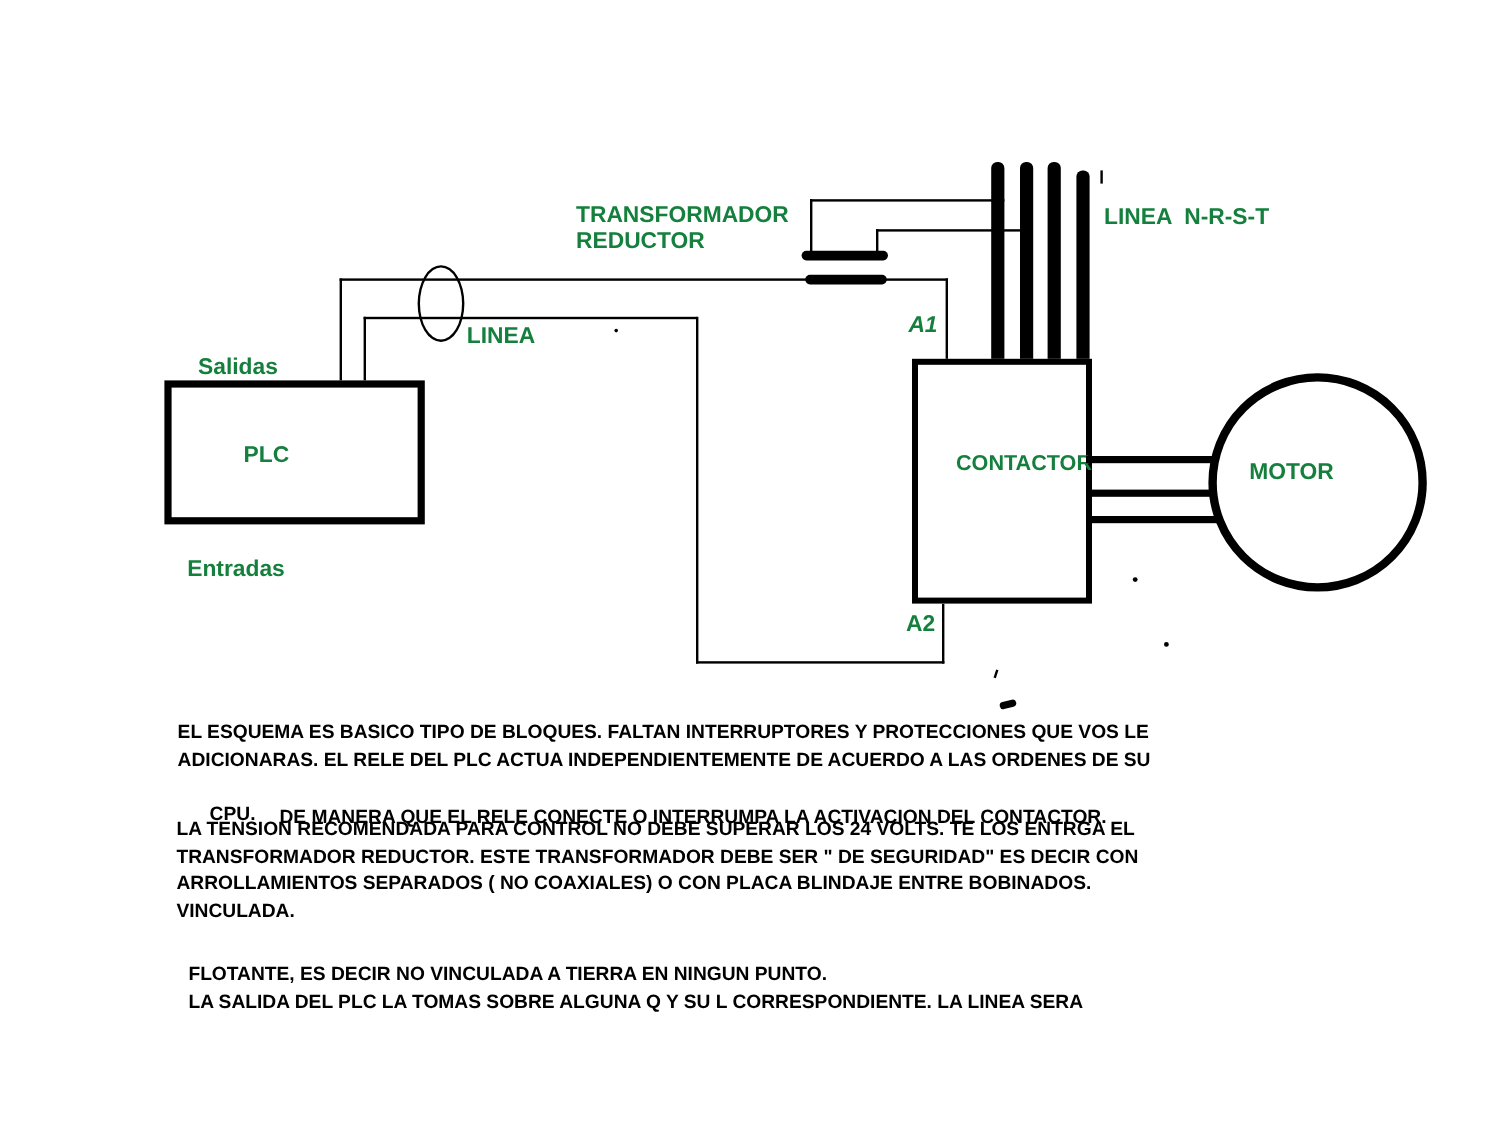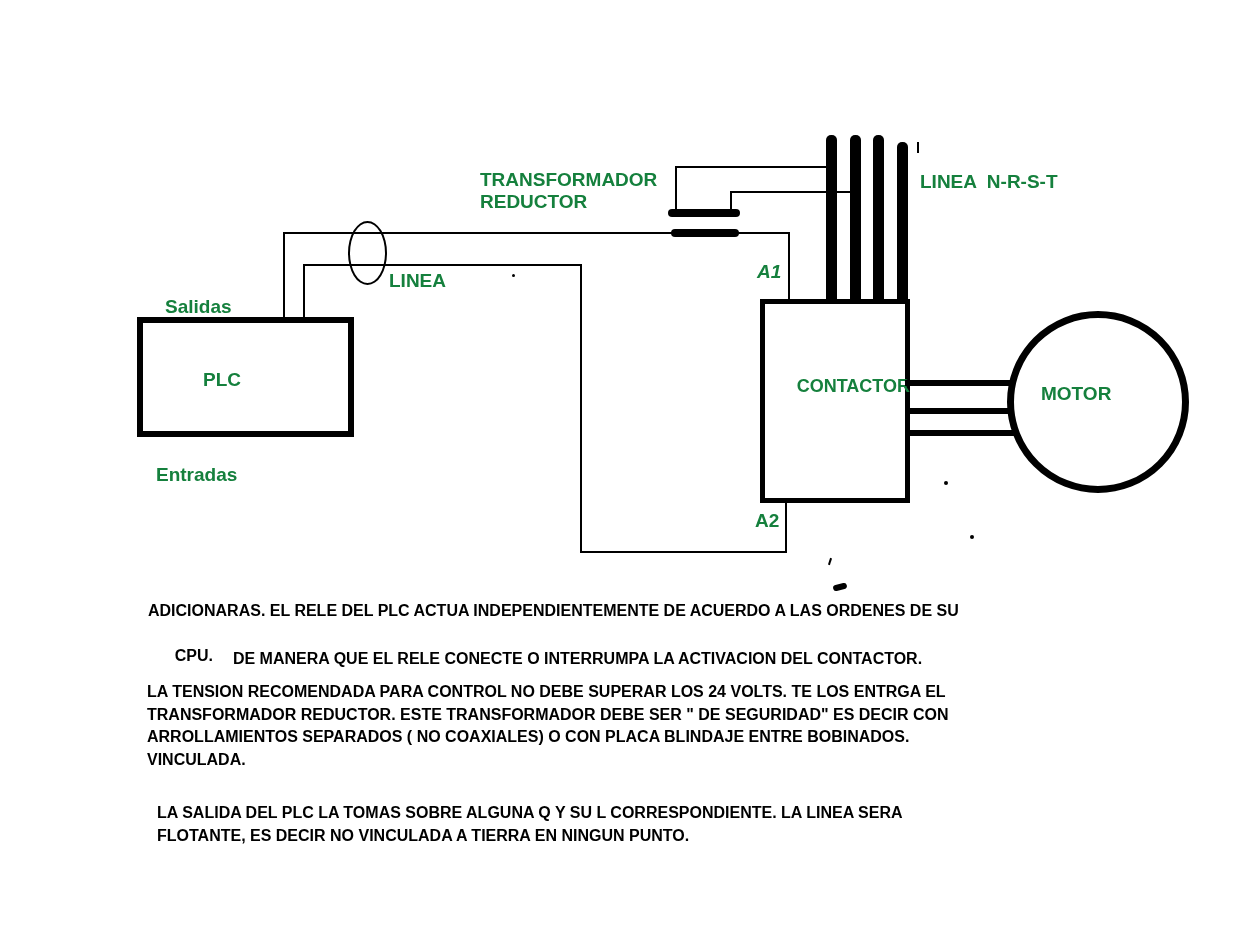--- a/index.html
+++ b/index.html
@@ -69,31 +69,32 @@
   <div class="lbl" style="left:1041px;top:383px;">MOTOR</div>
 
   <div class="dot" style="left:512px;top:274px;width:3px;height:3px;"></div>
   <div class="shape" style="left:917px;top:142px;width:2px;height:11px;"></div>
   <div class="shape" style="left:829px;top:558px;width:2px;height:7px;transform:rotate(18deg);"></div>
   <div class="shape" style="left:833px;top:584px;width:14px;height:6px;border-radius:3px;transform:rotate(-14deg);"></div>
   <div class="dot" style="left:944px;top:481px;width:4px;height:4px;"></div>
   <div class="dot" style="left:970px;top:535px;width:4px;height:4px;"></div>
 
   <div class="notes" style="left:148px;top:600px;">
+    <div class="noteLine">EL ESQUEMA ES BASICO TIPO DE BLOQUES. FALTAN INTERRUPTORES Y PROTECCIONES QUE VOS LE</div>
     <div class="noteLine">ADICIONARAS. EL RELE DEL PLC ACTUA INDEPENDIENTEMENTE DE ACUERDO A LAS ORDENES DE SU</div>
     <div class="noteLine">
       <span>CPU.</span><span class="cpuRest">DE MANERA QUE EL RELE CONECTE O INTERRUMPA LA ACTIVACION DEL CONTACTOR.</span>
     </div>
   </div>
 
   <div class="notes" style="left:147px;top:681px;">
     <div class="noteLine">LA TENSION RECOMENDADA PARA CONTROL NO DEBE SUPERAR LOS 24 VOLTS. TE LOS ENTRGA EL</div>
     <div class="noteLine">TRANSFORMADOR REDUCTOR. ESTE TRANSFORMADOR DEBE SER " DE SEGURIDAD" ES DECIR CON</div>
     <div class="noteLine">ARROLLAMIENTOS SEPARADOS ( NO COAXIALES) O CON PLACA BLINDAJE ENTRE BOBINADOS.</div>
     <div class="noteLine">VINCULADA.</div>
   </div>
 
   <div class="notes" style="left:157px;top:802px;">
+    <div class="noteLine">FLOTANTE, ES DECIR NO VINCULADA A TIERRA EN NINGUN PUNTO.</div>
     <div class="noteLine">LA SALIDA DEL PLC LA TOMAS SOBRE ALGUNA Q Y SU L CORRESPONDIENTE. LA LINEA SERA</div>
-    <div class="noteLine">FLOTANTE, ES DECIR NO VINCULADA A TIERRA EN NINGUN PUNTO.</div>
   </div>
 
 </div>
 
 </body></html>

